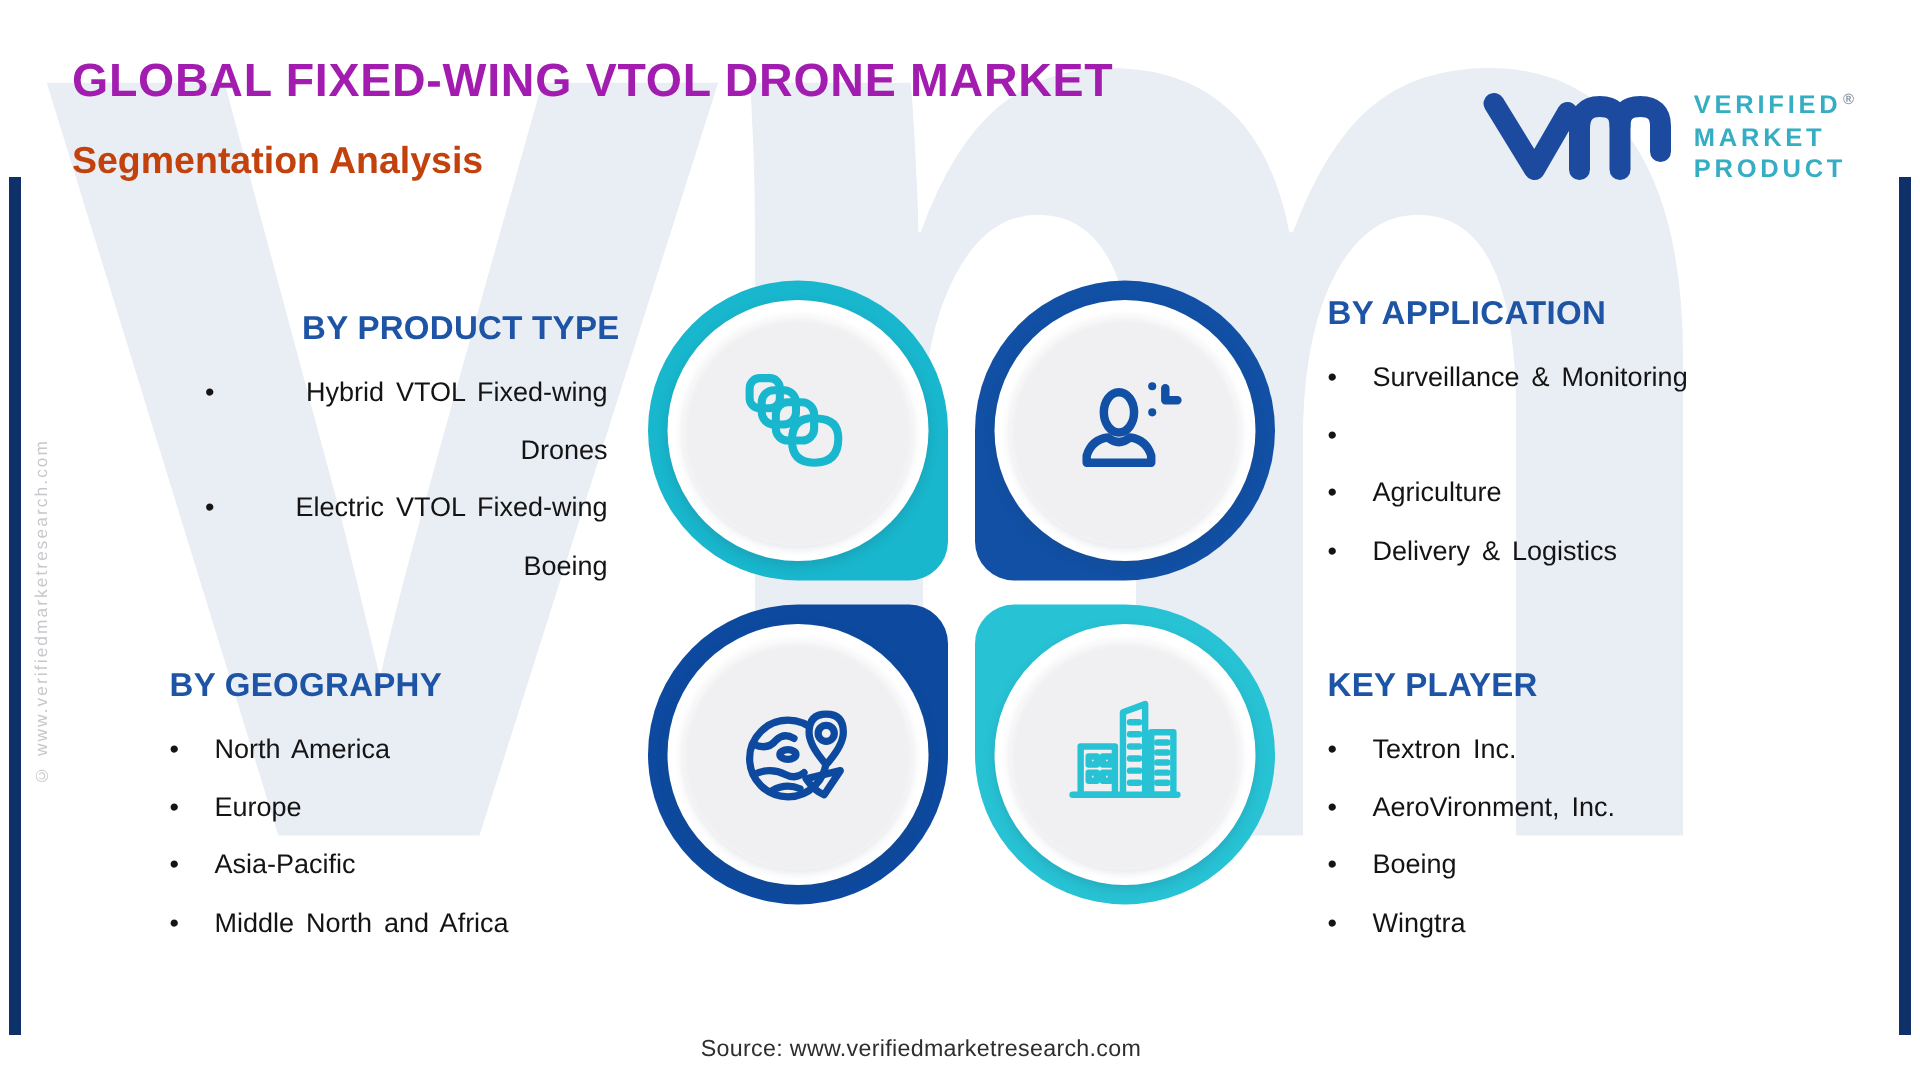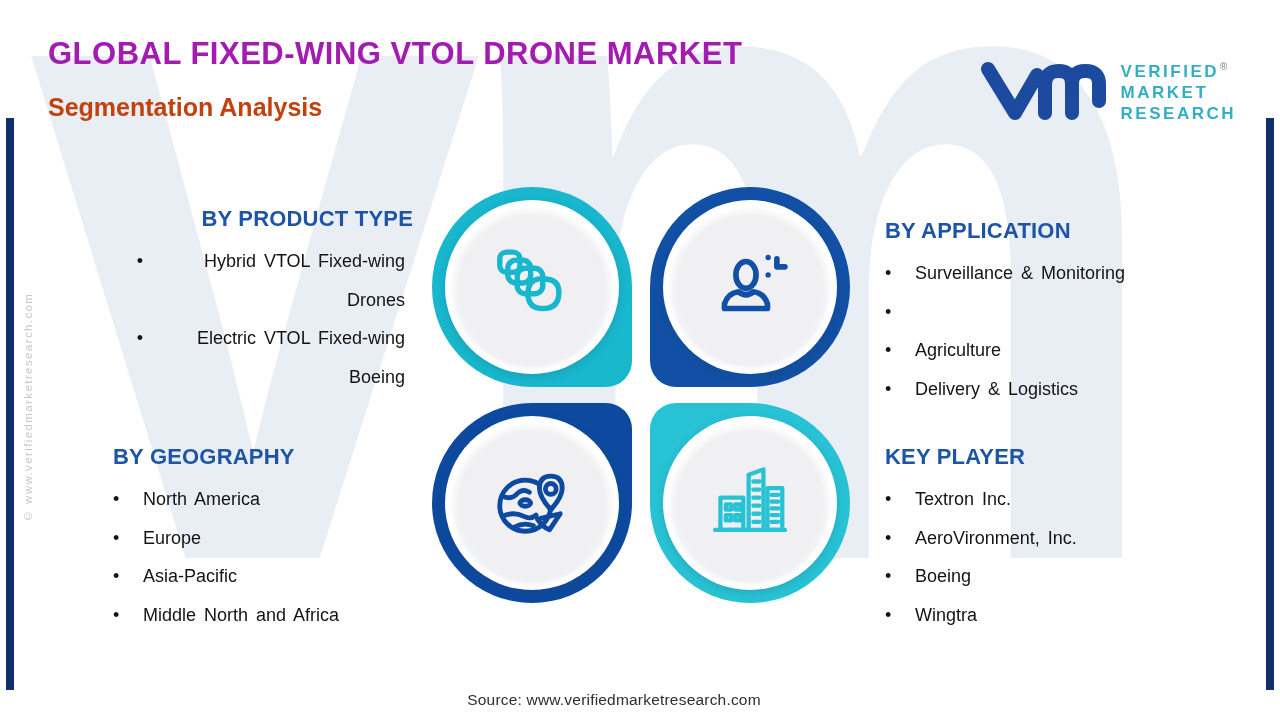--- a/index.html
+++ b/index.html
@@ -57,21 +57,21 @@
   
   .section{position:absolute;z-index:2;}
   .section h2{
     margin:0 0 10px 0;font-size:22px;font-weight:bold;color:#1d54a6;letter-spacing:0.2px;white-space:nowrap;
   }
   .section ul{list-style:none;margin:0;padding:0;}
   .section li{display:flex;align-items:flex-start;font-size:18px;color:#141414;line-height:38.5px;word-spacing:3px;}
   .section li .bullet{width:30px;flex:0 0 30px;color:#141414;}
   #product-section{left:113px;top:206px;width:300px;text-align:right;}
   #product-section li .item-text{width:250px;margin-left:12px;}
-  #application-section{left:885px;top:218px;width:340px;}
+  #application-section{left:885px;top:196px;width:340px;}
   #geography-section{left:113px;top:444px;width:310px;}
   #keyplayer-section{left:885px;top:444px;width:310px;}
   
   .source-line{
     position:absolute;left:0;top:691px;width:1280px;text-align:center;z-index:2;
     transform:translateX(-26px);font-size:15.5px;color:#2e2e2e;letter-spacing:0.2px;
   }
   .copyright-vertical{
     position:absolute;left:22px;top:282px;height:240px;z-index:2;
     writing-mode:vertical-rl;transform:rotate(180deg);
@@ -95,21 +95,21 @@
     <svg class="logo-monogram" viewBox="0 0 132 66">
       <g fill="none" stroke="#1b4a9e" stroke-width="14" stroke-linecap="round" stroke-linejoin="round">
         <path d="M9 13 L36 57 L58 19"></path>
         <path d="M66 57 L66 30 Q66 15 79.5 15 Q93 15 93 28 L93 57"></path>
         <path d="M93 28 Q93 15 106.5 15 Q120 15 120 28 L120 45"></path>
       </g>
     </svg>
     <div class="logo-text">
       <div><span>VERIFIED</span><span class="registered">®</span></div>
       <div>MARKET</div>
-      <div>RESEARCH</div>
+      <div>PRODUCT</div>
     </div>
   </div>
 
   <div class="quadrants">
 
     <div class="quad tl">
       <div class="ring"></div>
       <div class="white-disc"></div>
       <div class="grey-disc">
         <svg class="icon" viewBox="0 0 64 64">

